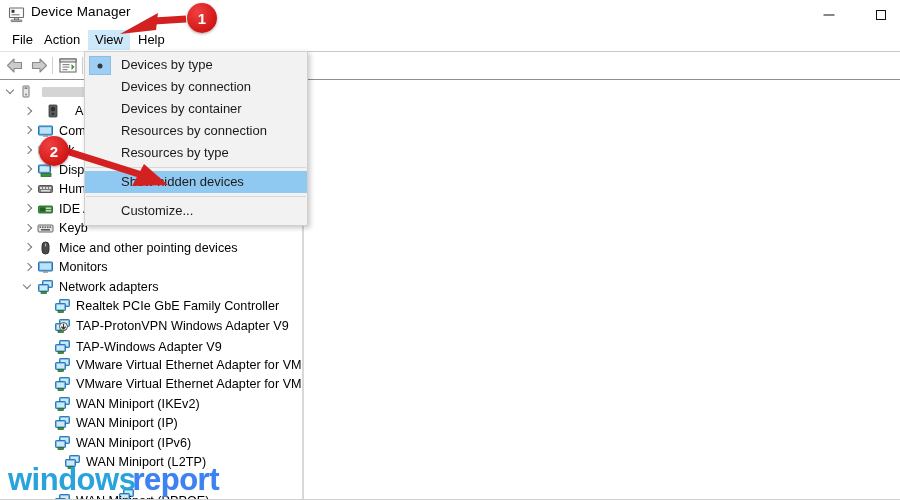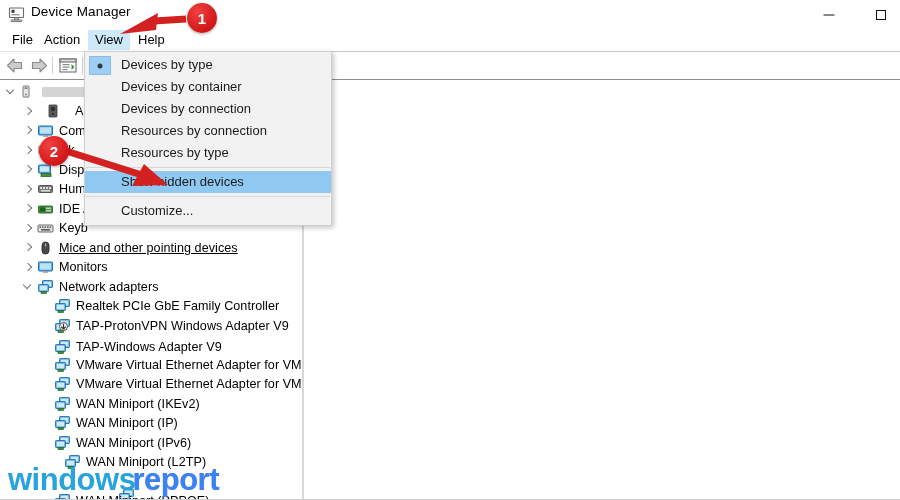--- a/index.html
+++ b/index.html
@@ -189,21 +189,21 @@
     width: 58px; height: 10px;
     background: #d4d4d4;
     border-radius: 1px;
     vertical-align: middle;
   }
 
   
   .dropdown {
     position: absolute;
     left: 84px; top: 51px;
-    width: 248px;
+    width: 224px;
     background: #f2f2f2;
     border: 1px solid #cfcfcf;
     box-shadow: 2px 2px 5px rgba(0,0,0,0.22);
     padding: 2px 0 3px 0;
     box-sizing: border-box;
   }
   .dd-item {
     position: relative;
     height: 22px;
     line-height: 22px;
@@ -418,21 +418,21 @@
             <rect x="1" y="5" width="15" height="7" rx="1" fill="#e3e3e3" stroke="#5a5a5a" stroke-width="0.9"></rect>
             <rect x="2.5" y="6.4" width="1.6" height="1.5" fill="#5a5a5a"></rect>
             <rect x="5" y="6.4" width="1.6" height="1.5" fill="#5a5a5a"></rect>
             <rect x="7.5" y="6.4" width="1.6" height="1.5" fill="#5a5a5a"></rect>
             <rect x="10" y="6.4" width="1.6" height="1.5" fill="#5a5a5a"></rect>
             <rect x="12.5" y="6.4" width="1.6" height="1.5" fill="#5a5a5a"></rect>
             <rect x="4" y="9" width="9" height="1.6" fill="#5a5a5a"></rect>
           </svg></span>
         <span class="nlabel">Keyb</span>
       </div>
-      <div class="node" style="top: 158px; left: 21px; text-decoration: underline;">
+      <div class="node" style="top: 158px; left: 21px;">
         <span class="chev "></span>
         <span class="nicon"><svg width="17" height="16" viewBox="0 0 17 16">
             <rect x="5" y="2" width="7" height="12" rx="3.5" fill="#4a4a4a" stroke="#2a2a2a" stroke-width="0.9"></rect>
             <rect x="8.2" y="3.5" width="0.9" height="3" fill="#d8d8d8"></rect>
           </svg></span>
         <span class="nlabel">Mice and other pointing devices</span>
       </div>
       <div class="node" style="top: 177.5px; left: 21px;">
         <span class="chev "></span>
         <span class="nicon"><svg width="17" height="16" viewBox="0 0 17 16">
@@ -573,22 +573,22 @@
             <rect x="1.5" y="5.5" width="10" height="7" rx="0.7" fill="#5ab0e8" stroke="#2a6fa8" stroke-width="0.9"></rect>
             <rect x="2.8" y="6.7" width="7.4" height="4.6" fill="#cfe8f8"></rect>
             <rect x="4" y="12.6" width="5.5" height="2" fill="#3f8f3f" stroke="#2a6a2a" stroke-width="0.7"></rect>
           </svg></span>
         <span class="nlabel">WAN Miniport (PPPOE)</span>
       </div>
     </div>
 
   <div class="dropdown" id="dropdown">
       <div class="dd-item"><span class="dd-radio"></span><span>Devices by type</span></div>
+      <div class="dd-item"><span>Devices by connection</span></div>
       <div class="dd-item"><span>Devices by container</span></div>
-      <div class="dd-item"><span>Devices by connection</span></div>
       <div class="dd-item"><span>Resources by connection</span></div>
       <div class="dd-item"><span>Resources by type</span></div>
       <div class="dd-sep"></div>
       <div class="dd-item highlight"><span>Show hidden devices</span></div>
       <div class="dd-sep"></div>
       <div class="dd-item"><span>Customize...</span></div>
     </div>
 
   <svg class="anno-svg">
 

